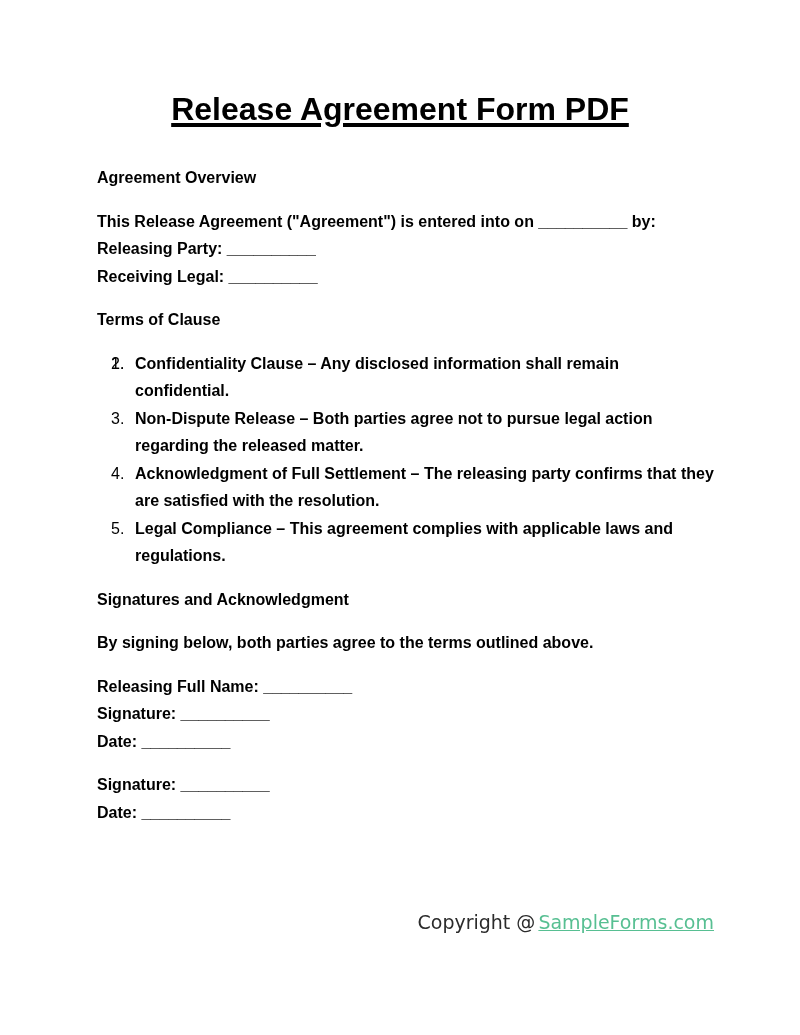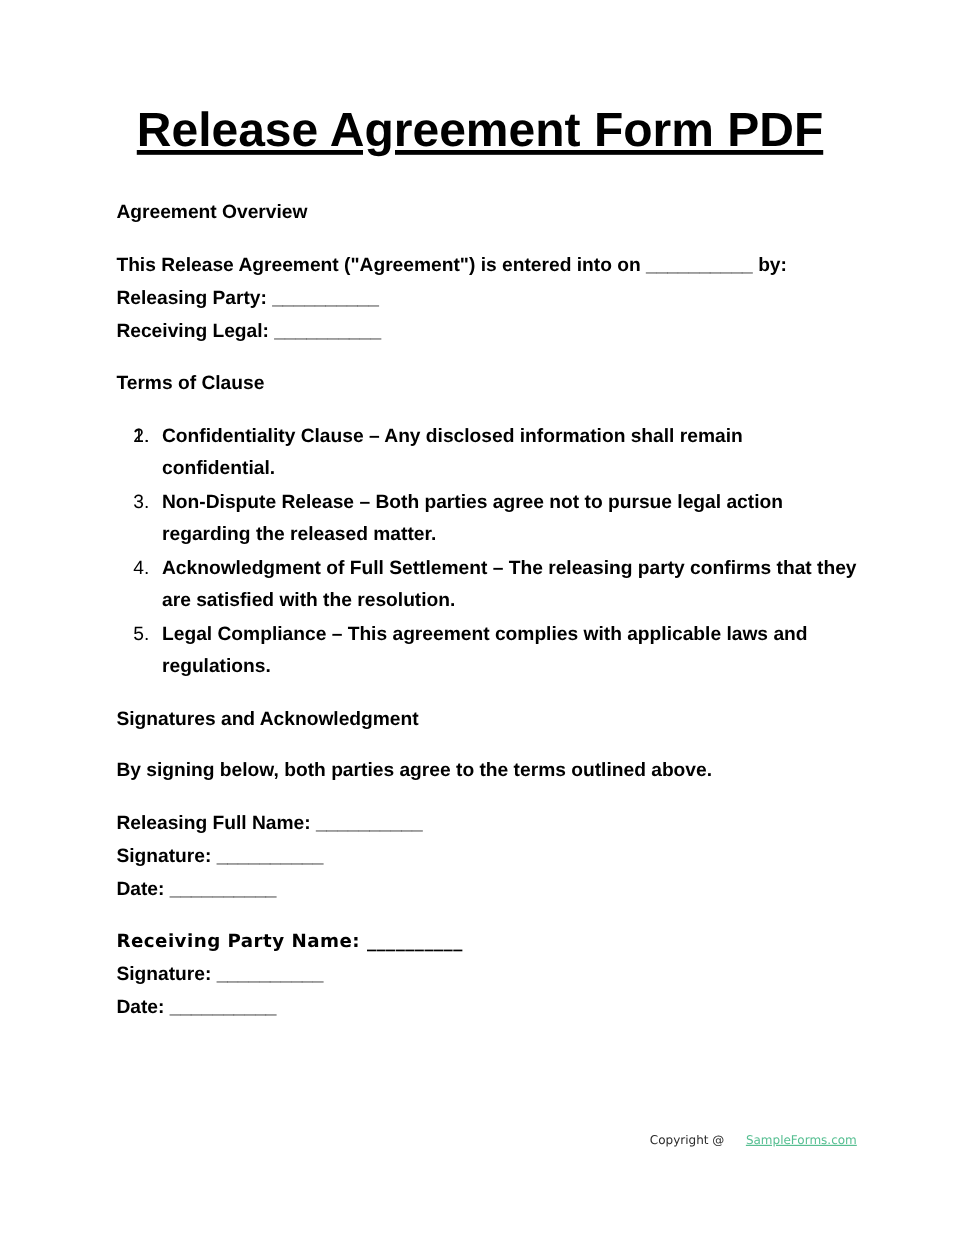--- a/index.html
+++ b/index.html
@@ -10,21 +10,21 @@
     overflow: hidden;
     padding: 86px 86px 0;
     font-family: "Liberation Sans", sans-serif;
     font-size: 16px;
     font-weight: 700;
     line-height: 27.5px;
     color: #000000;
   }
   .doc-title {
     text-align: center;
-    font-size: 40px;
+    font-size: 32px;
     font-weight: 700;
     line-height: 47px;
     margin: 0 0 31px;
     letter-spacing: 0;
   }
   .doc-title .underlined {
     text-decoration: underline;
     text-decoration-thickness: 4px;
     text-underline-offset: 3px;
   }
@@ -45,23 +45,23 @@
   .alt-font {
     font-family: "DejaVu Sans", sans-serif;
     font-size: 15.2px;
     letter-spacing: 0.4px;
   }
   .footer {
     margin-top: 52px;
     display: flex;
     justify-content: flex-end;
     align-items: baseline;
-    gap: 18px;
+    gap: 3px;
     font-family: "DejaVu Sans", sans-serif;
-    font-size: 10px;
+    font-size: 19px;
     line-height: 27.5px;
   }
   .footer .copyright { font-weight: 400; color: #2b2b2b; }
   .footer a {
     font-weight: 400;
     color: var(--accent, #57bf92);
     text-decoration: underline;
     text-decoration-color: var(--accent, #57bf92);
     cursor: pointer;
     margin-top: 31px;
@@ -112,21 +112,20 @@
 
   <p>By signing below, both parties agree to the terms outlined above.</p>
 
   <p>
     <span class="line">Releasing Full Name: __________</span>
     <span class="line">Signature: __________</span>
     <span class="line">Date: __________</span>
   </p>
 
   <p>
-    <span class="line alt-font">Receiving Party Name: __________</span>
     <span class="line">Signature: __________</span>
     <span class="line">Date: __________</span>
   </p>
 
   <div class="footer">
     <span class="copyright">Copyright @</span>
     <a href="#">SampleForms.com</a>
   </div>
 
 </div>

